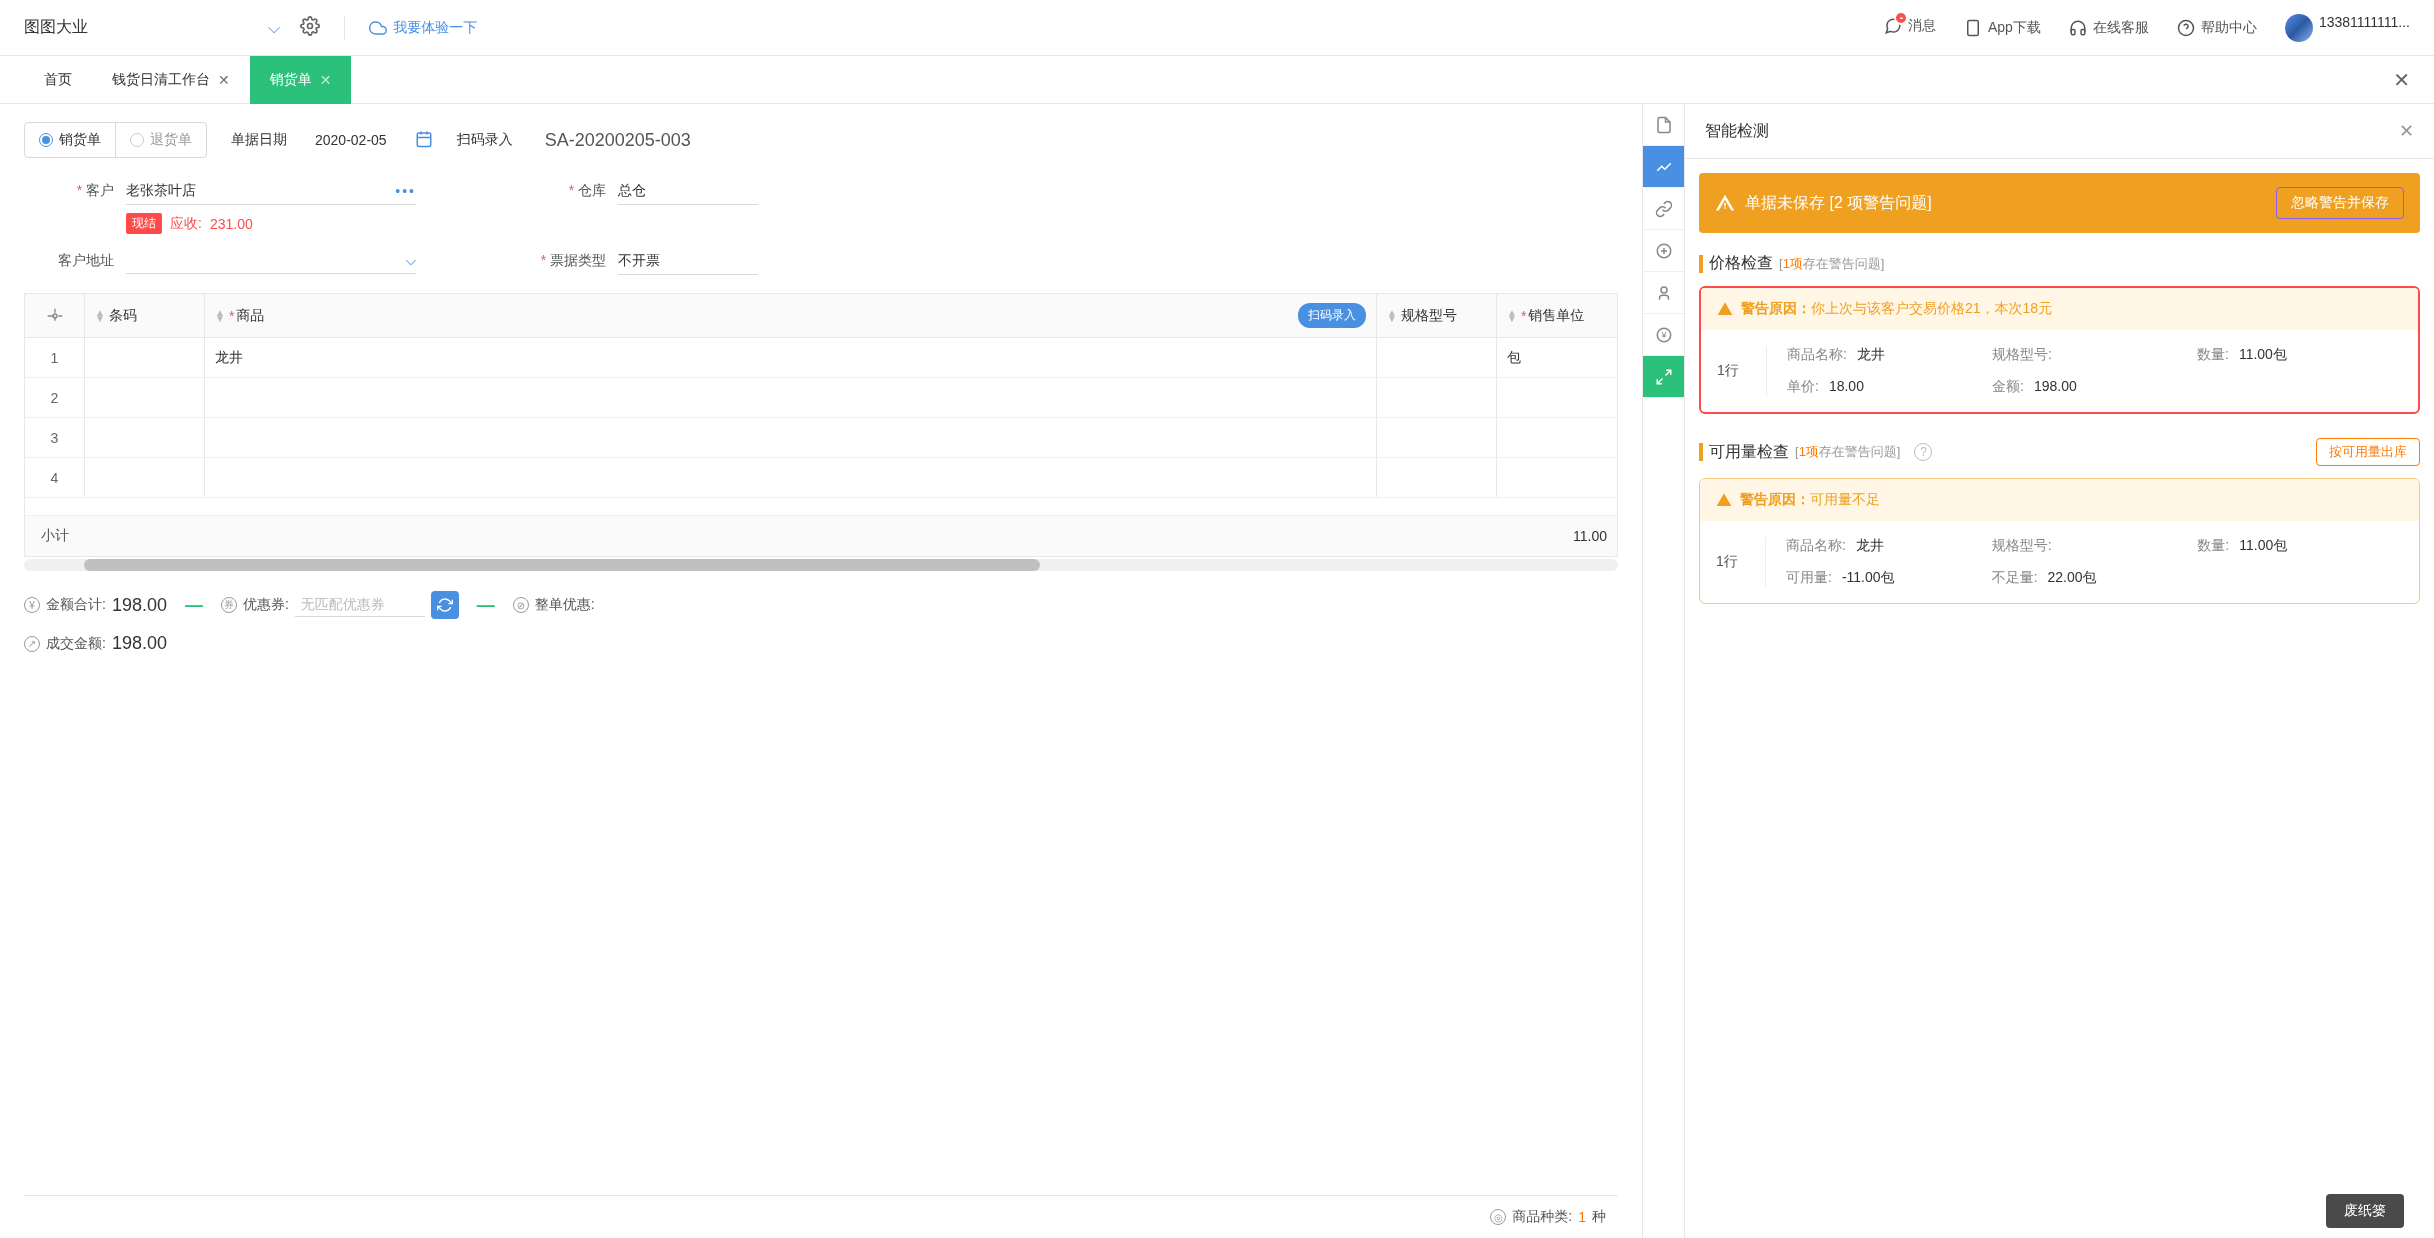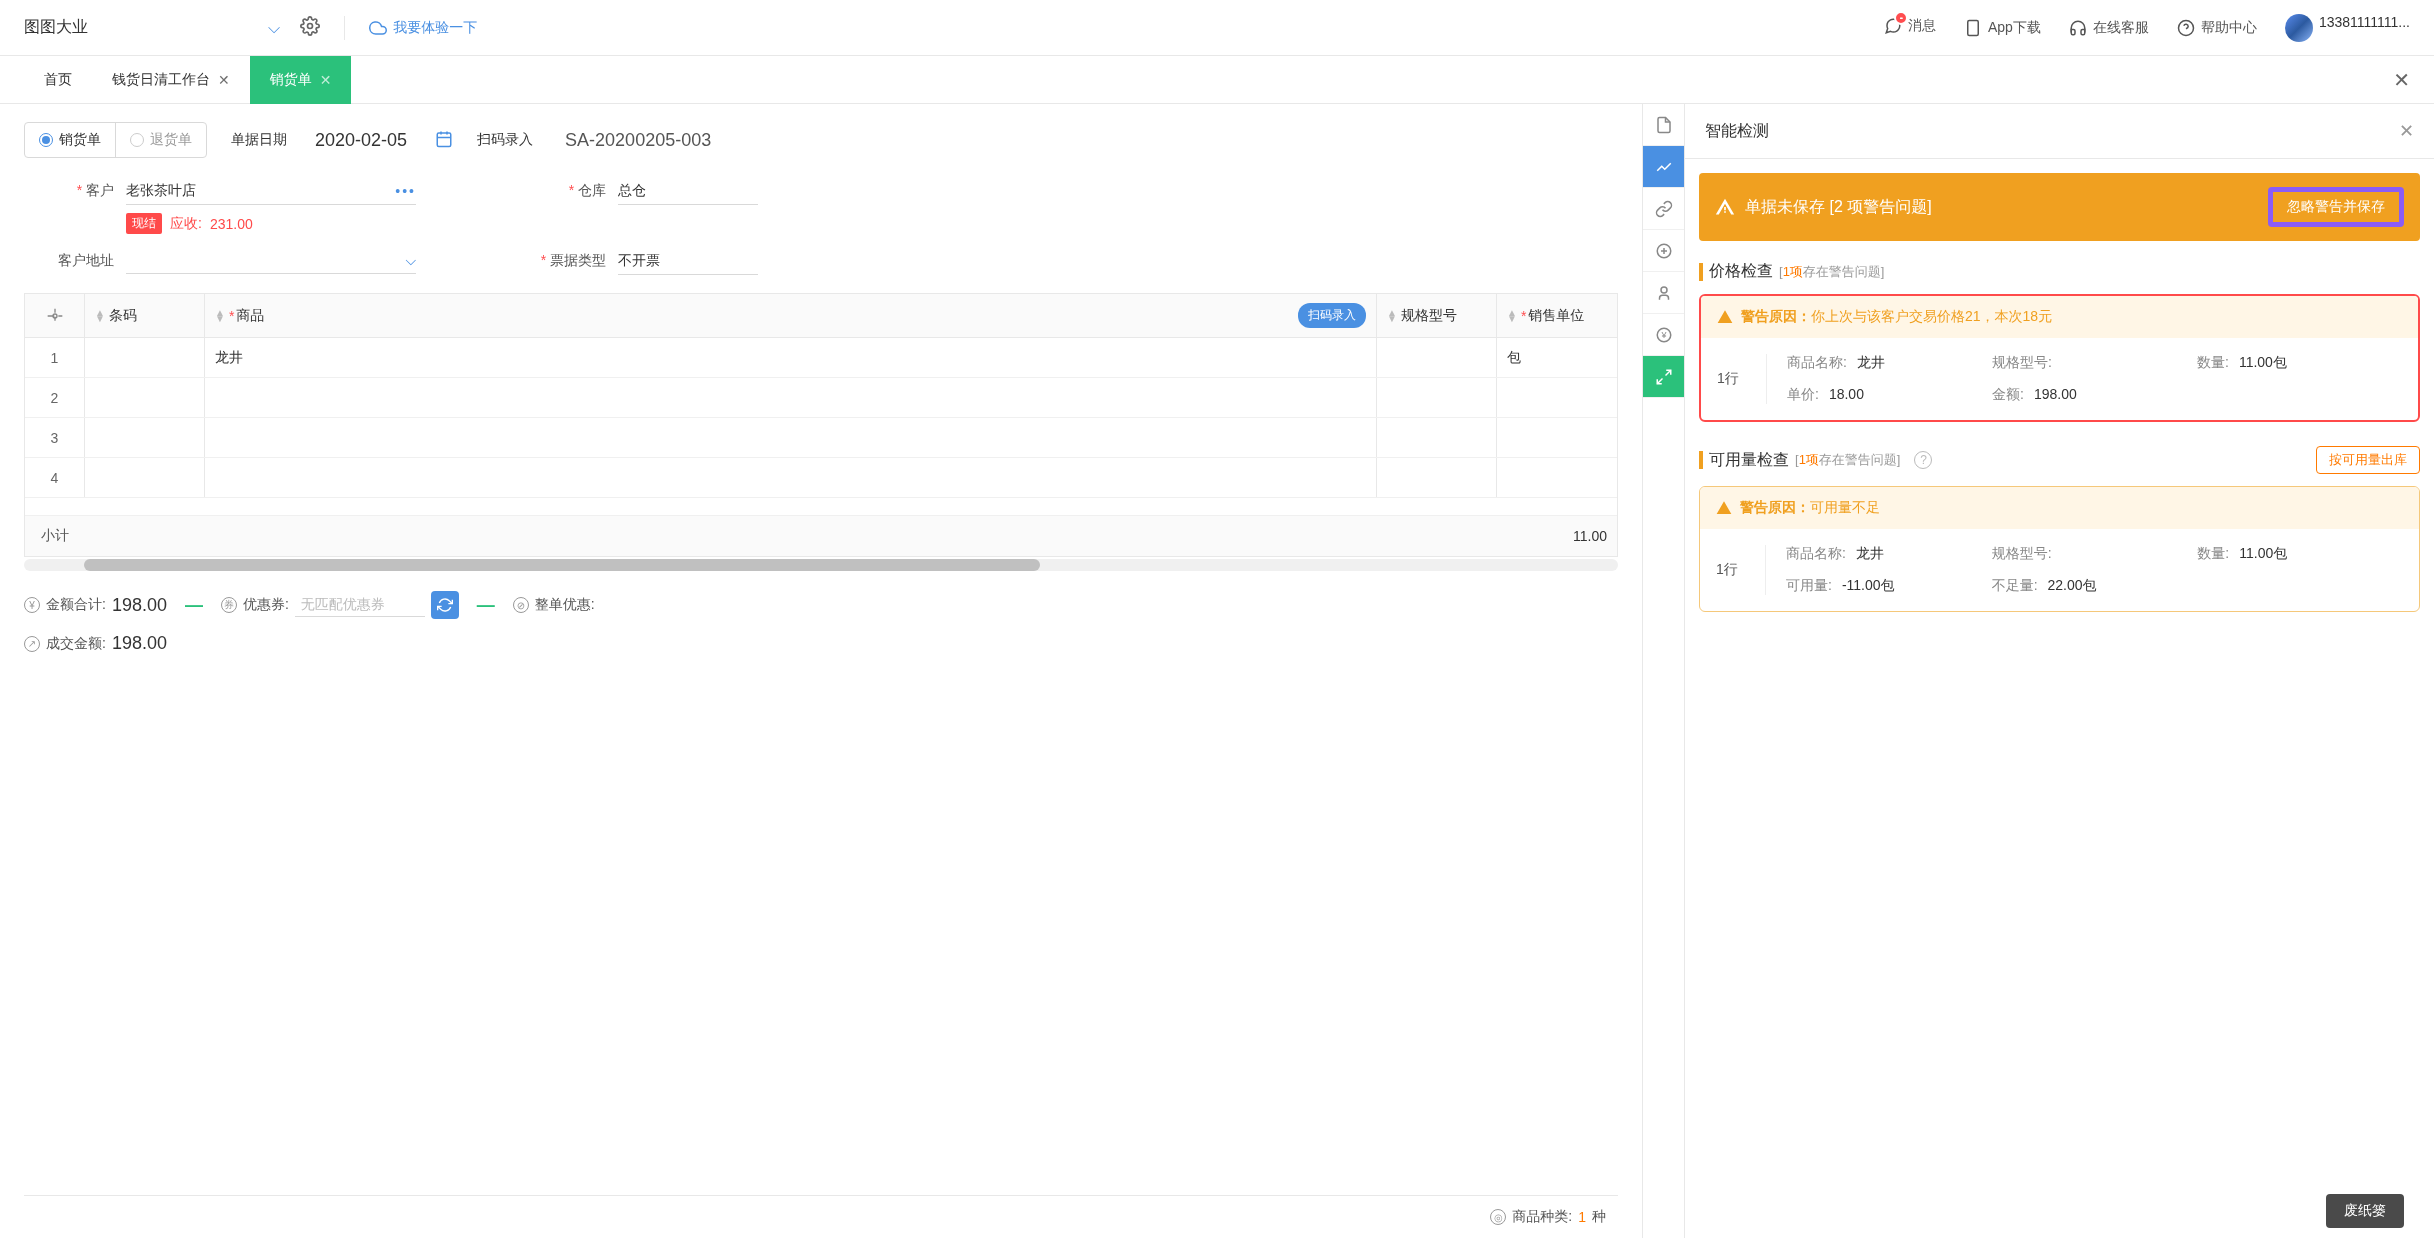--- a/index.html
+++ b/index.html
@@ -33,21 +33,21 @@
 
 .form-area { flex: 1; padding: 18px 24px; overflow: auto; position: relative; min-width: 0; }
 .type-row { display: flex; align-items: center; gap: 24px; margin-bottom: 20px; }
 .radio-group { display: flex; border: 1px solid #d9d9d9; border-radius: 4px; overflow: hidden; }
 .radio-opt { display: flex; align-items: center; gap: 6px; padding: 8px 14px; cursor: pointer; }
 .radio-opt:first-child { border-right: 1px solid #d9d9d9; }
 .radio-circle { width: 14px; height: 14px; border: 1px solid #ccc; border-radius: 50%; display: inline-flex; align-items: center; justify-content: center; }
 .radio-circle.checked { border-color: #4a90e2; }
 .radio-circle.checked::after { content: ''; width: 8px; height: 8px; background: #4a90e2; border-radius: 50%; }
 .date-label, .doc-label { color: #333; }
-.date-val { font-size: 18px; color: #333; margin: 0 4px; }
+.date-val { font-size: 14px; color: #333; margin: 0 4px; }
 .cal-icon { color: #4a90e2; }
 .doc-num { font-size: 18px; color: #555; margin-left: 8px; }
 
 .form-row { display: flex; margin-bottom: 14px; gap: 40px; }
 .form-field { display: flex; align-items: flex-start; }
 .field-label { width: 90px; text-align: right; color: #555; padding-top: 4px; }
 .required::before { content: '* '; color: #ff4d4f; }
 .field-body { margin-left: 12px; }
 .field-input { width: 290px; padding: 4px 0; border-bottom: 1px solid #d9d9d9; display: flex; align-items: center; justify-content: space-between; }
 .field-input .more { color: #4a90e2; letter-spacing: 2px; cursor: pointer; }
@@ -97,21 +97,21 @@
 .side-btn svg { width: 18px; height: 18px; }
 
 
 .right-panel { width: 750px; border-left: 1px solid #e8e8e8; display: flex; flex-direction: column; background: #fff; }
 .panel-header { display: flex; align-items: center; justify-content: space-between; padding: 16px 20px; border-bottom: 1px solid #e8e8e8; }
 .panel-title { font-size: 16px; }
 .panel-close { font-size: 18px; color: #999; cursor: pointer; }
 
 .warn-banner { background: #f0a020; color: #fff; margin: 14px; border-radius: 4px; padding: 14px 16px; display: flex; align-items: center; justify-content: space-between; }
 .warn-banner-left { display: flex; align-items: center; gap: 10px; font-size: 16px; }
-.ignore-btn { border: 5px solid #8b5cf6; padding: 6px 14px; border-radius: 4px; cursor: pointer; }
+.ignore-btn { border: 1px solid #8b5cf6; padding: 6px 14px; border-radius: 4px; cursor: pointer; }
 
 .check-section { margin: 0 14px 18px; }
 .check-title { display: flex; align-items: center; gap: 6px; padding: 6px 0 12px; }
 .check-title-bar { width: 4px; height: 18px; background: #f0a020; }
 .check-title-text { font-size: 16px; }
 .check-title-sub { color: #999; font-size: 13px; }
 .check-title-sub .n { color: #ff7a00; }
 .stock-btn { margin-left: auto; border: 1px solid #ff7a00; color: #ff7a00; padding: 4px 12px; border-radius: 4px; cursor: pointer; font-size: 13px; }
 .help-icon { width: 18px; height: 18px; border: 1px solid #bbb; border-radius: 50%; color: #bbb; display: inline-flex; align-items: center; justify-content: center; font-size: 12px; margin-left: 8px; }
 

